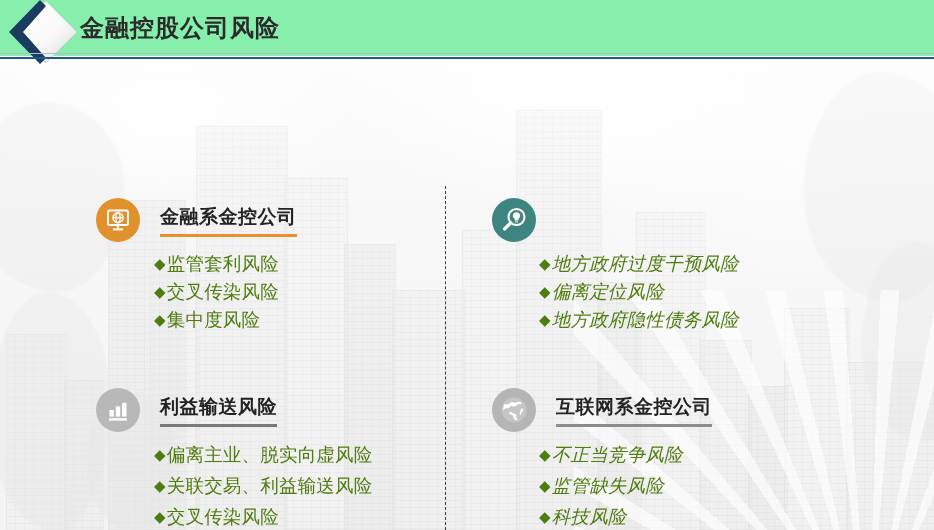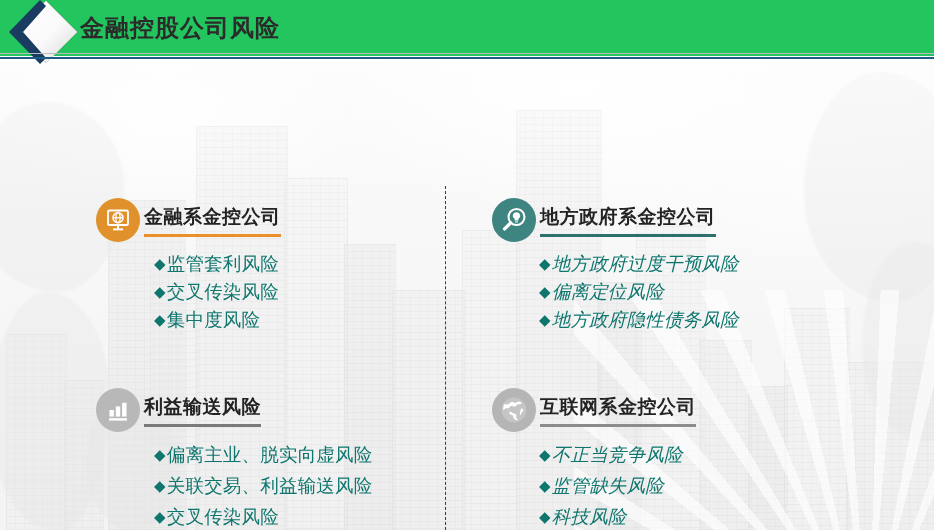--- a/index.html
+++ b/index.html
@@ -79,21 +79,21 @@
     inset: 0;
     background: linear-gradient(to bottom, rgba(255,255,255,0.80) 0%, rgba(255,255,255,0.64) 30%, rgba(255,255,255,0.58) 62%, rgba(255,255,255,0.55) 100%);
   }
 
   
   .header {
     position: absolute;
     left: 0; top: 0;
     width: 934px;
     height: 56px;
-    background: #22c55e;
+    background: #86efac;
     z-index: 6;
   }
   .logo-wrap {
     position: absolute;
     left: 6px;
     top: -4px;
     width: 74px;
     height: 74px;
   }
   .logo-wrap svg { display: block; }
@@ -173,40 +173,40 @@
     left: 0; top: 0;
     width: 44px; height: 44px;
     border-radius: 50%;
     display: flex;
     align-items: center;
     justify-content: center;
   }
   .icon-circle svg { display: block; }
   .quad-title {
     position: absolute;
-    left: 48px;
+    left: 64px;
     top: 6px;
     font-size: 19px;
     font-weight: bold;
     color: #232323;
     letter-spacing: 0.5px;
     padding-bottom: 4px;
     border-bottom: 3px solid #888;
     display: inline-block;
     white-space: nowrap;
   }
   .bullets {
     margin: 6px 0 0 0;
     padding: 0;
     list-style: none;
   }
   .bullets li {
     font-size: 18.5px;
     line-height: 27px;
-    color: #0f766e;
+    color: #4d7c0f;
     white-space: nowrap;
     letter-spacing: 0.2px;
   }
   .bullets li .dia {
     font-size: 15px;
     margin-right: 1px;
     position: relative;
     top: -1px;
   }
   #quad-0 .bullets, #quad-2 .bullets { margin-left: 58px; }
@@ -297,21 +297,20 @@
   <div class="quad" id="quad-1">
     <div class="quad-head">
       <div class="icon-circle" id="ic1" style="background: rgb(62, 132, 128);">
         <svg width="28" height="28" viewBox="0 0 28 28" aria-hidden="true">
           <circle cx="16.5" cy="11" r="8" fill="none" stroke="#ffffff" stroke-width="2.1"></circle>
           <line x1="10.6" y1="16.9" x2="4.6" y2="22.9" stroke="#ffffff" stroke-width="3.4" stroke-linecap="round"></line>
           <path d="M16.5 6.2c2.2 0 3.7 1.6 3.7 3.5 0 1.6-1.1 2.4-1.6 3.1-.3.5-.3 1-.3 1.6h-3.6c0-.7 0-1.3-.3-1.8-.5-.8-1.6-1.5-1.6-2.9 0-1.9 1.5-3.5 3.7-3.5z" fill="#ffffff"></path>
           <line x1="15.1" y1="15.9" x2="17.9" y2="15.9" stroke="#ffffff" stroke-width="1.1"></line>
         </svg>
       </div>
-      <div class="quad-title" id="t1" style="border-bottom-color: rgb(47, 111, 108);">地方政府系金控公司</div>
     </div>
     <ul class="bullets">
       <li><span class="dia">◆</span><span>地方政府过度干预风险</span></li>
       <li><span class="dia">◆</span><span>偏离定位风险</span></li>
       <li><span class="dia">◆</span><span>地方政府隐性债务风险</span></li>
     </ul>
   </div>
 
   <div class="quad" id="quad-2">
     <div class="quad-head">

